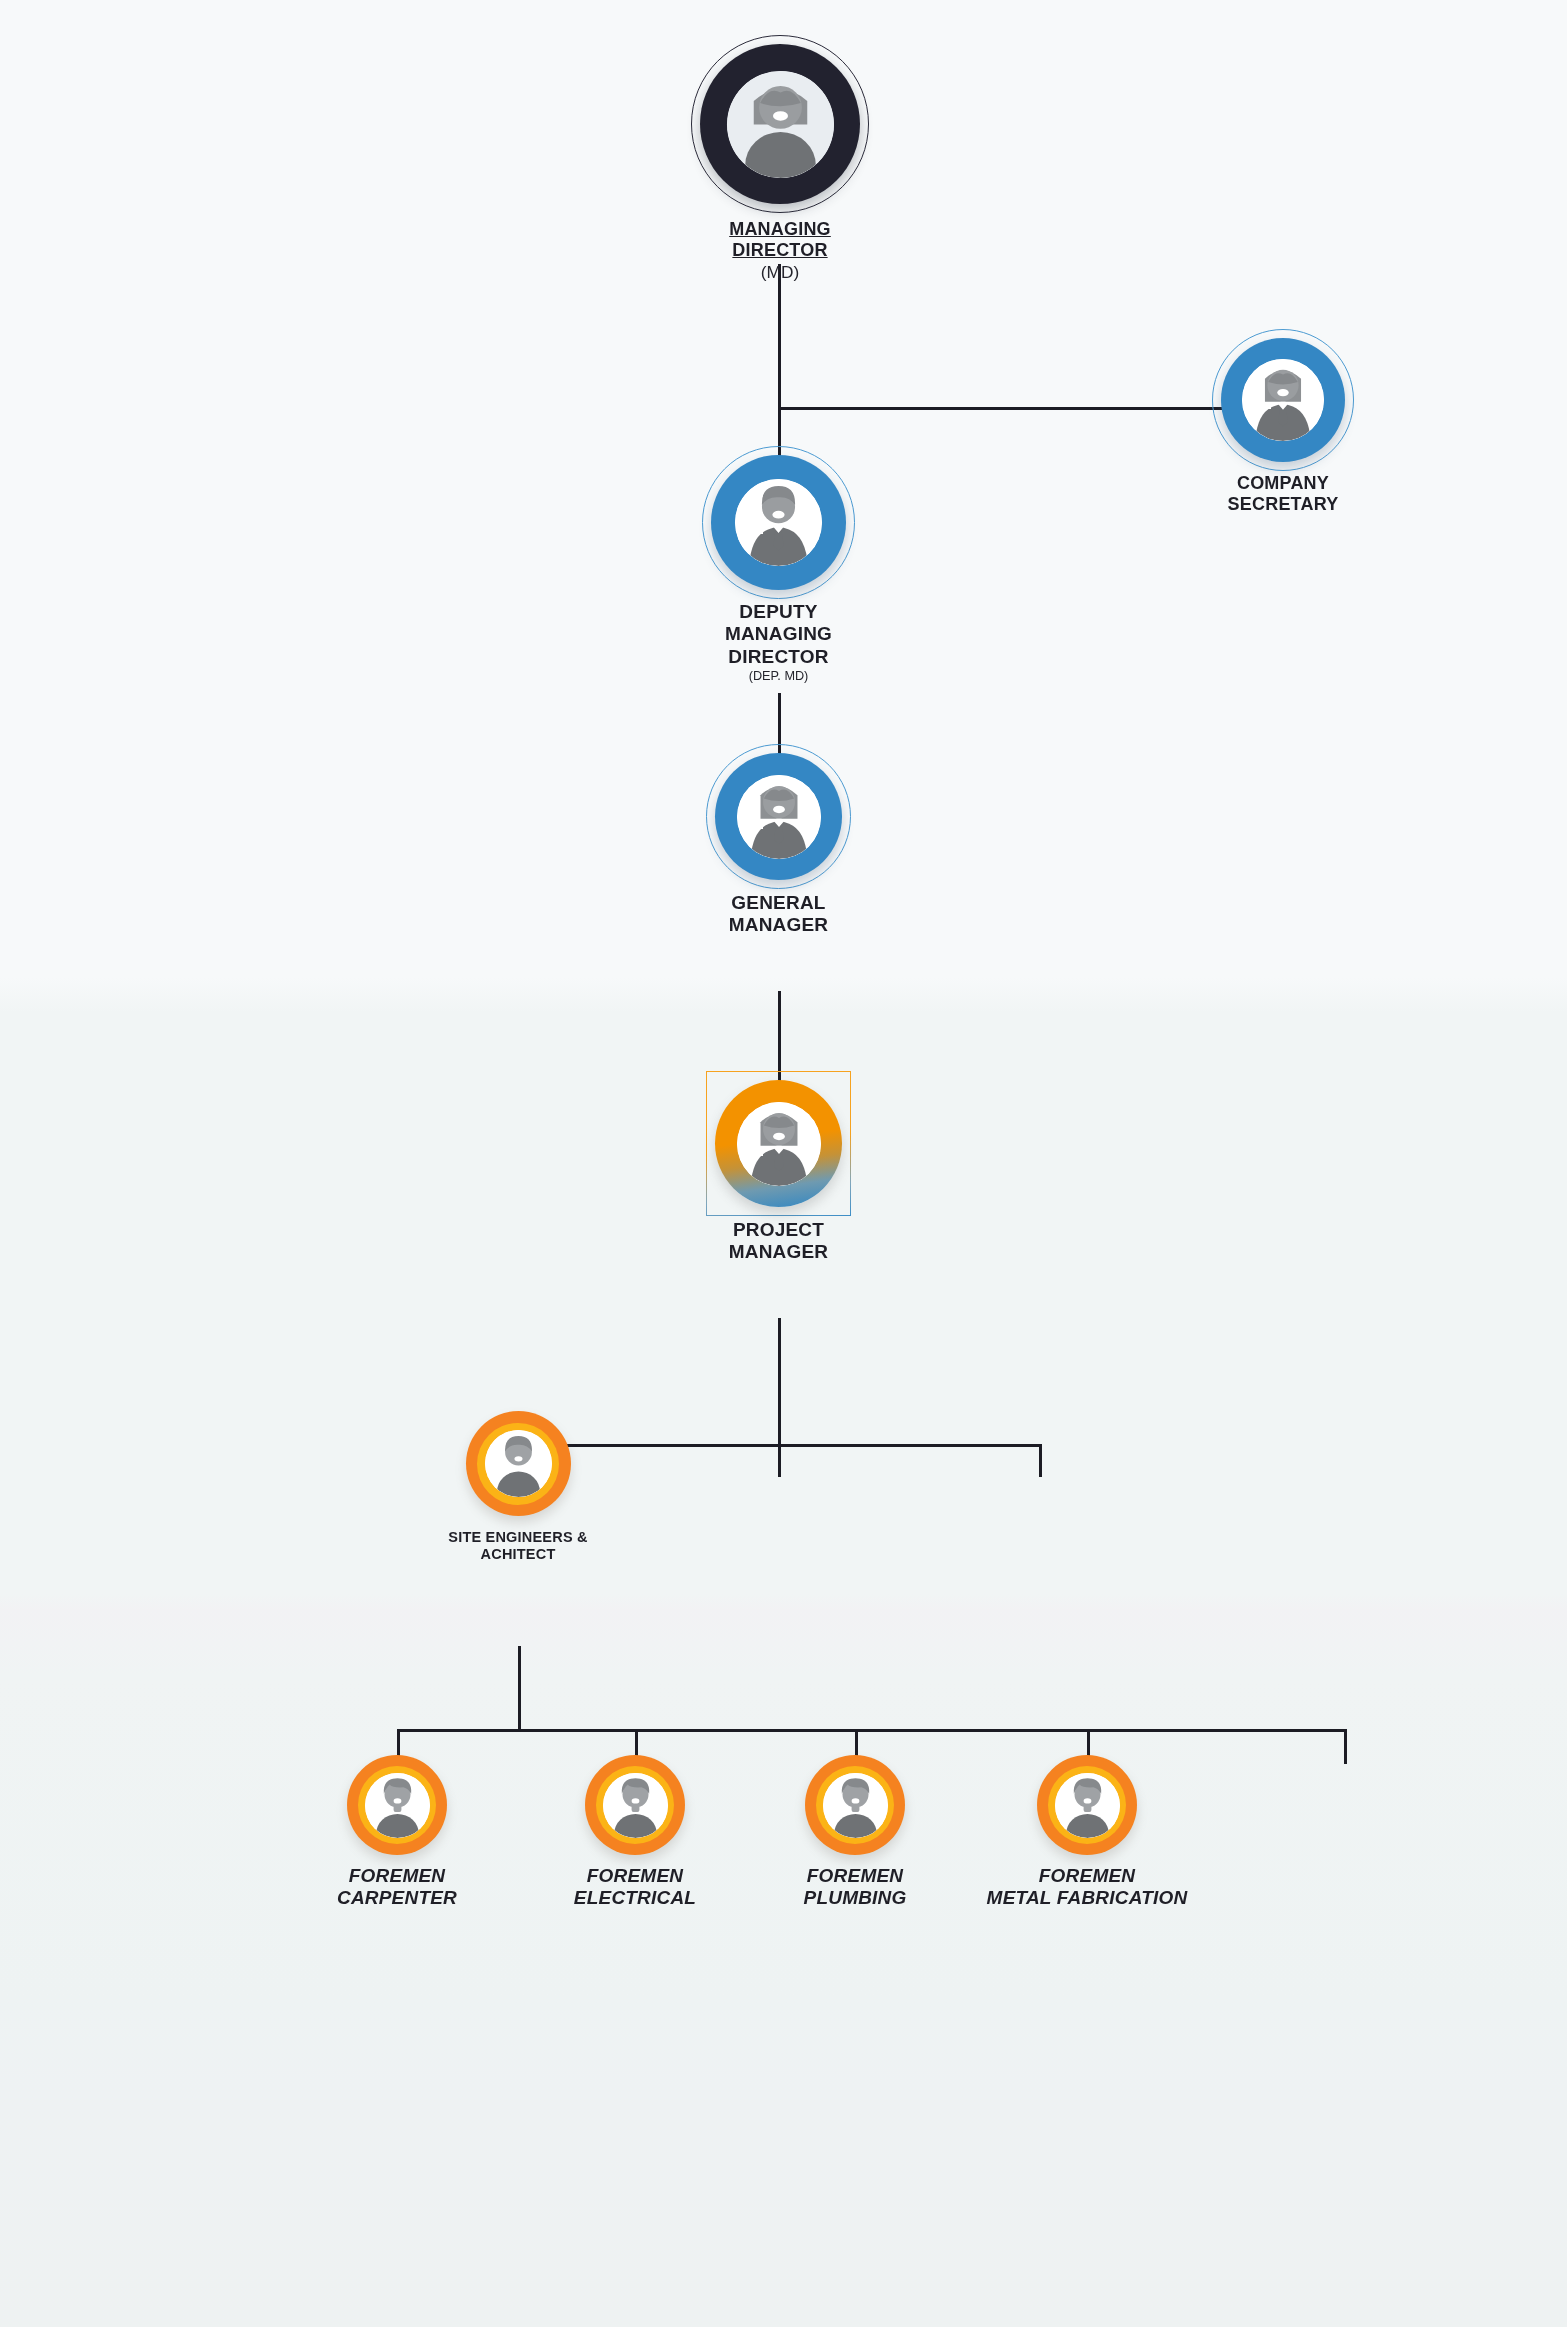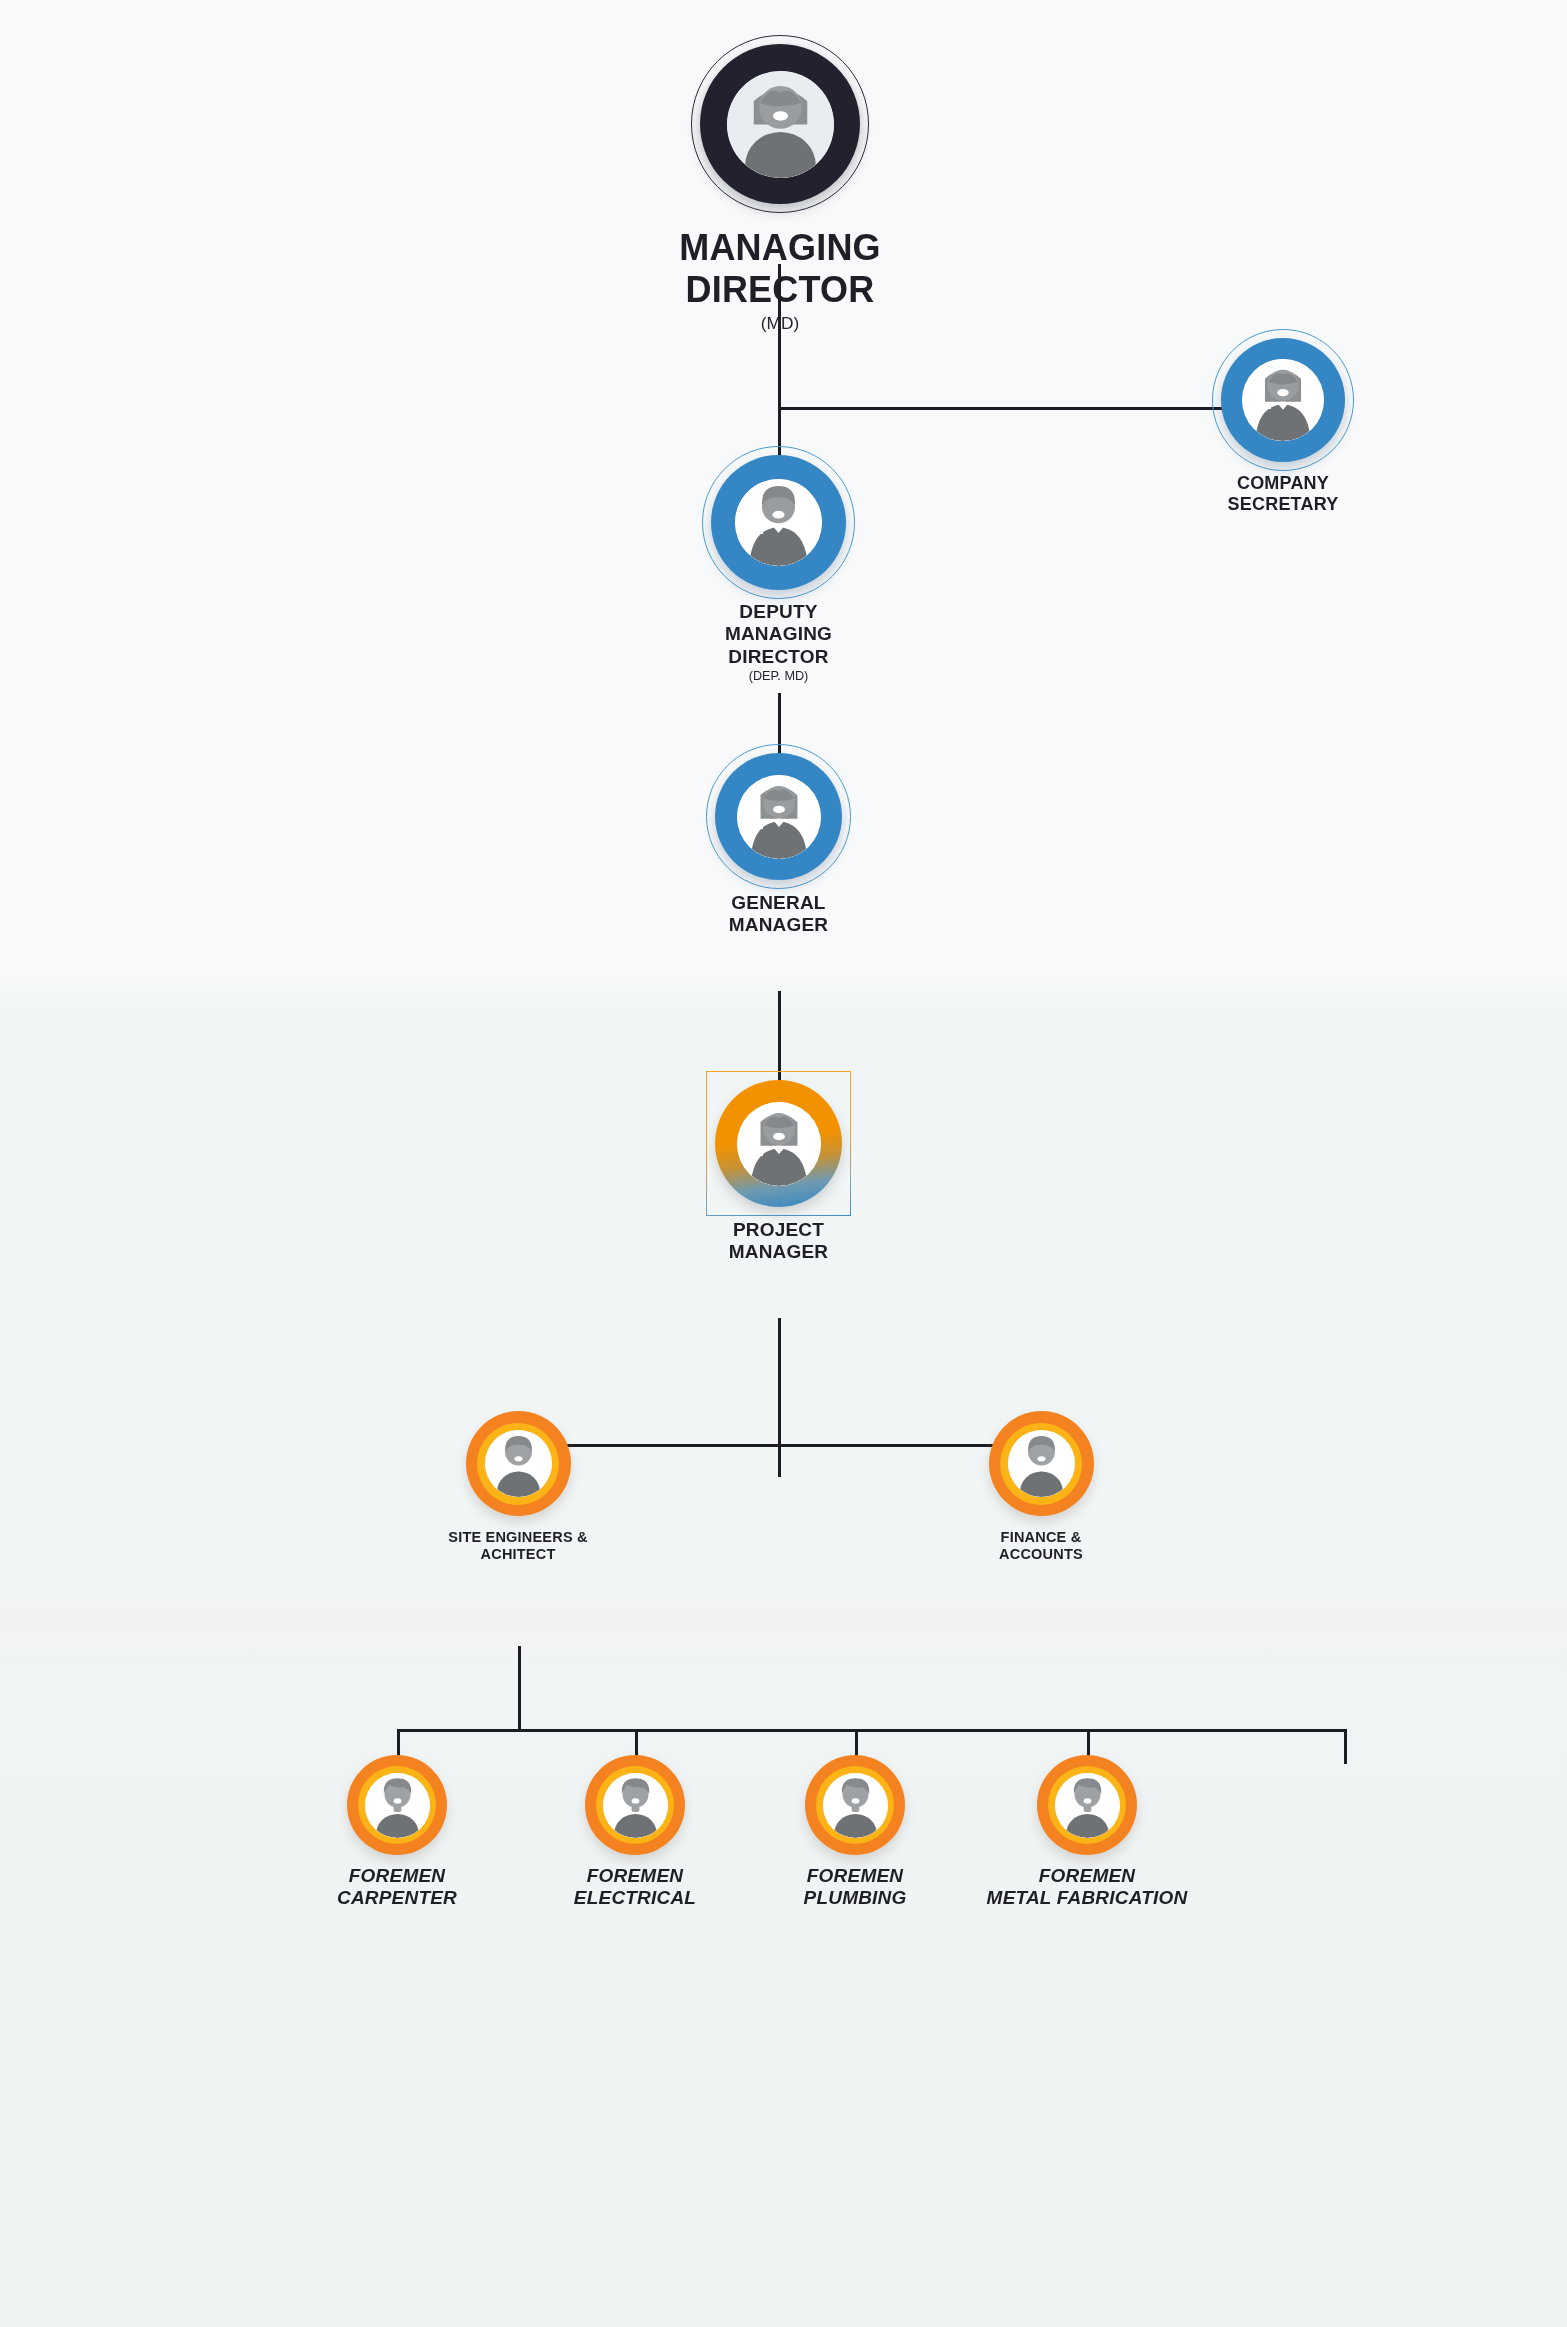--- a/index.html
+++ b/index.html
@@ -78,21 +78,21 @@
     width:160px;height:160px;
     background:#22222f;
     box-shadow:0 5.5px 12.7px rgba(40,45,60,.30);
   }
   .n-md .halo{
     width:178px;height:178px;left:-9px;top:-9px;
     border:1.8px solid #2b2b3a;
     background:transparent;
   }
   .n-md .inner{width:107px;height:107px;background:#e9edf1;}
-  .n-md .label{font-size:36px;margin-top:23px;}
+  .n-md .label{font-size:18px;margin-top:15px;text-decoration:underline;}
   .n-md .sublabel{font-size:17.3px;}
 
   
   .n-blue .ring{
     background:#3487c4;
     box-shadow:0 6.4px 11.8px rgba(60,90,120,.26);
   }
   .n-blue .halo{
     border:1.8px solid #4c9bd2;background:transparent;
   }
@@ -349,44 +349,20 @@
             </g>
           </svg>
         </div>
       </div>
     </div>
     <div class="label">SITE ENGINEERS &amp;
 ACHITECT</div>
   </div>
 
 
-  <div class="node n-dept" style="left:932px;top:1411px;width:218px;">
-    <div class="ring-wrap">
-      <div class="ring">
-        <div class="inner">
-          <svg viewBox="0 0 100 100" aria-hidden="true">
-            <defs>
-                <clipPath id="cpD3">
-                  <circle cx="50" cy="50" r="50"></circle>
-                </clipPath>
-              </defs>
-            <g clip-path="url(#cpD3)">
-              <rect width="100" height="100" fill="#ffffff"></rect>
-              <circle cx="50" cy="33" r="20" fill="#9fa2a5"></circle>
-              <path d="M30 32 q-1 -23 20 -23 q21 0 20 23 q-7 -11 -20 -10 q-13 -1 -20 10 z" fill="#86898c"></path>
-              <ellipse cx="50" cy="43" rx="6" ry="4" fill="#ffffff"></ellipse>
-              <ellipse cx="50" cy="92" rx="32" ry="30" fill="#6f7275"></ellipse>
-            </g>
-          </svg>
-        </div>
-      </div>
-    </div>
-    <div class="label">FINANCE &amp;
-ACCOUNTS</div>
-  </div>
 
   <div class="node n-fore" style="left:297px;top:1755px;width:200px;">
     <div class="ring-wrap">
       <div class="ring">
         <div class="inner">
           <svg viewBox="0 0 100 100" aria-hidden="true">
             <defs>
                 <clipPath id="cpF1">
                   <circle cx="50" cy="50" r="50"></circle>
                 </clipPath>

